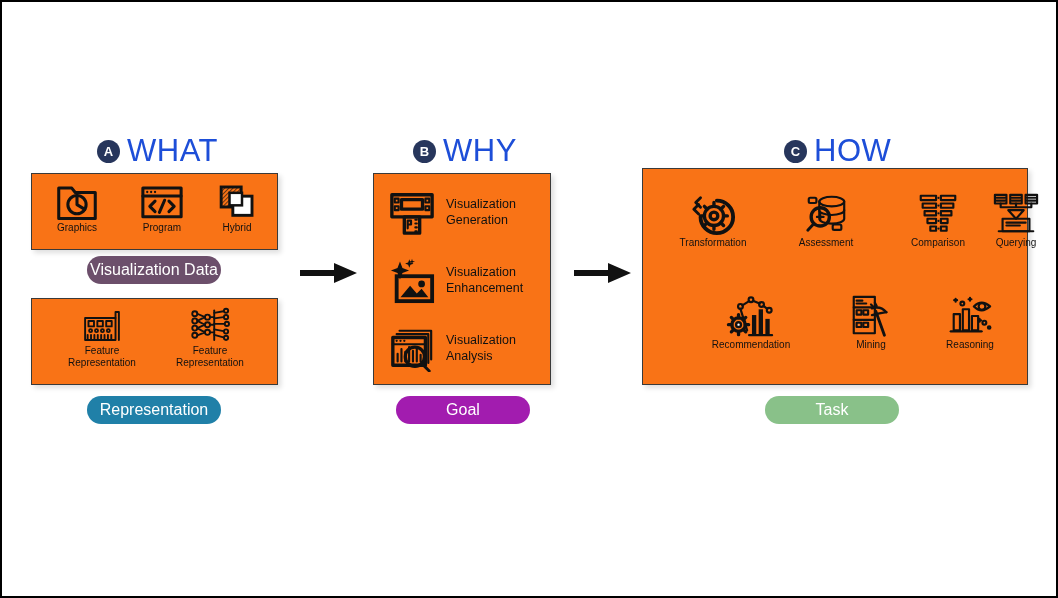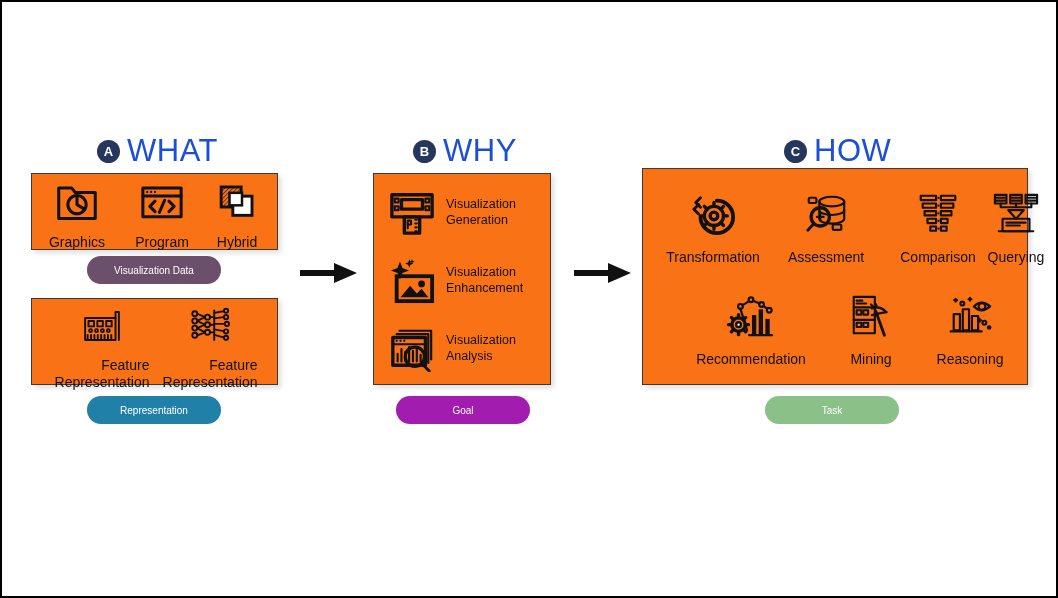--- a/index.html
+++ b/index.html
@@ -58,21 +58,21 @@
     box-sizing: border-box;
     text-decoration: underline;
   }
 
   
   .pill {
     position: absolute;
     height: 28px;
     border-radius: 14px;
     color: #ffffff;
-    font-size: 10px;
+    font-size: 16px;
     display: flex;
     align-items: center;
     justify-content: center;
     box-sizing: border-box;
     user-select: none;
   }
 
   
   .cell {
     position: absolute;
@@ -80,26 +80,25 @@
     flex-direction: column;
     align-items: center;
     justify-content: flex-start;
     text-align: center;
   }
   .cell .glyph {
     display: block;
     line-height: 0;
   }
   .cell .cap {
-    font-size: 14px;
+    font-size: 10px;
     color: #111111;
     line-height: 1.18;
-    margin-top: 12px;
+    margin-top: 0;
     white-space: pre-line;
-    text-align: right;
   }
 
   
   .why-row {
     position: absolute;
     display: flex;
     align-items: center;
     gap: 10px;
   }
   .why-row .lbl {

